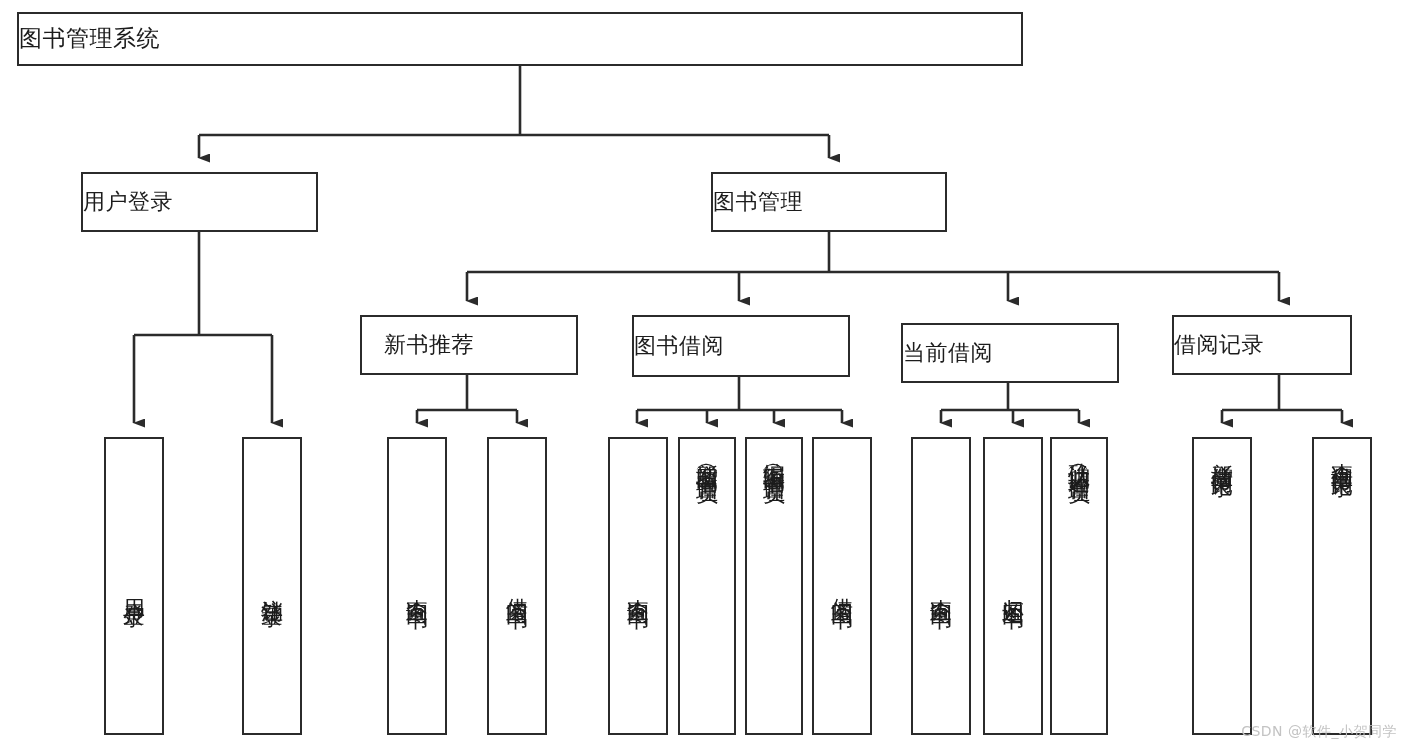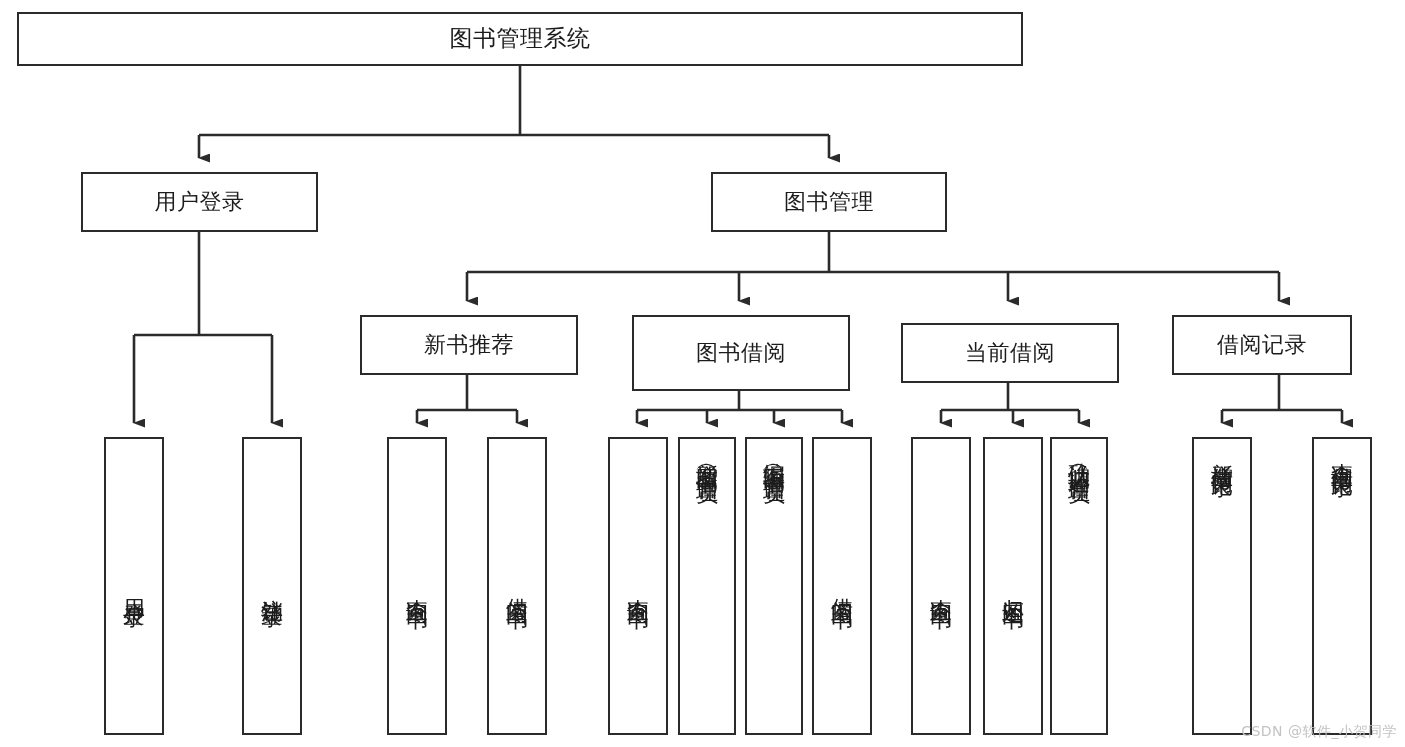--- a/index.html
+++ b/index.html
@@ -26,21 +26,21 @@
     height: 747px;
     pointer-events: none;
   }
   .node {
     position: absolute;
     box-sizing: border-box;
     background: #ffffff;
     border: 2px solid #2b2b2b;
     display: flex;
     align-items: center;
-    justify-content: center;
+    justify-content: flex-start;
     z-index: 2;
   }
   .node-label {
     color: #1c1c1c;
     line-height: 1.12;
     text-align: center;
     white-space: nowrap;
   }
   
   .node.horizontal .node-label {
@@ -134,24 +134,24 @@
     <span class="node-label">图书管理系统</span>
   </div>
 
   <div class="node horizontal" style="left: 81px; top: 172px; width: 237px; height: 60px;">
     <span class="node-label">用户登录</span>
   </div>
   <div class="node horizontal" style="left: 711px; top: 172px; width: 236px; height: 60px;">
     <span class="node-label">图书管理</span>
   </div>
 
-  <div class="node horizontal" style="left: 360px; top: 315px; width: 218px; height: 60px;">
+  <div class="node horizontal" style="left: 360px; top: 315px; width: 218px; height: 60px; padding-left: 22px;">
     <span class="node-label">新书推荐</span>
   </div>
-  <div class="node horizontal" style="left: 632px; top: 315px; width: 218px; height: 76px;">
+  <div class="node horizontal" style="left: 632px; top: 315px; width: 218px; height: 62px;">
     <span class="node-label">图书借阅</span>
   </div>
   <div class="node horizontal" style="left: 901px; top: 315px; width: 218px; height: 60px; margin-top: 8px;">
     <span class="node-label">当前借阅</span>
   </div>
   <div class="node horizontal" style="left: 1172px; top: 315px; width: 180px; height: 60px;">
     <span class="node-label">借阅记录</span>
   </div>
 
   <div class="node vertical short" style="left: 104px; top: 437px; width: 60px; height: 298px; align-items: center; padding-top: 0px;">

